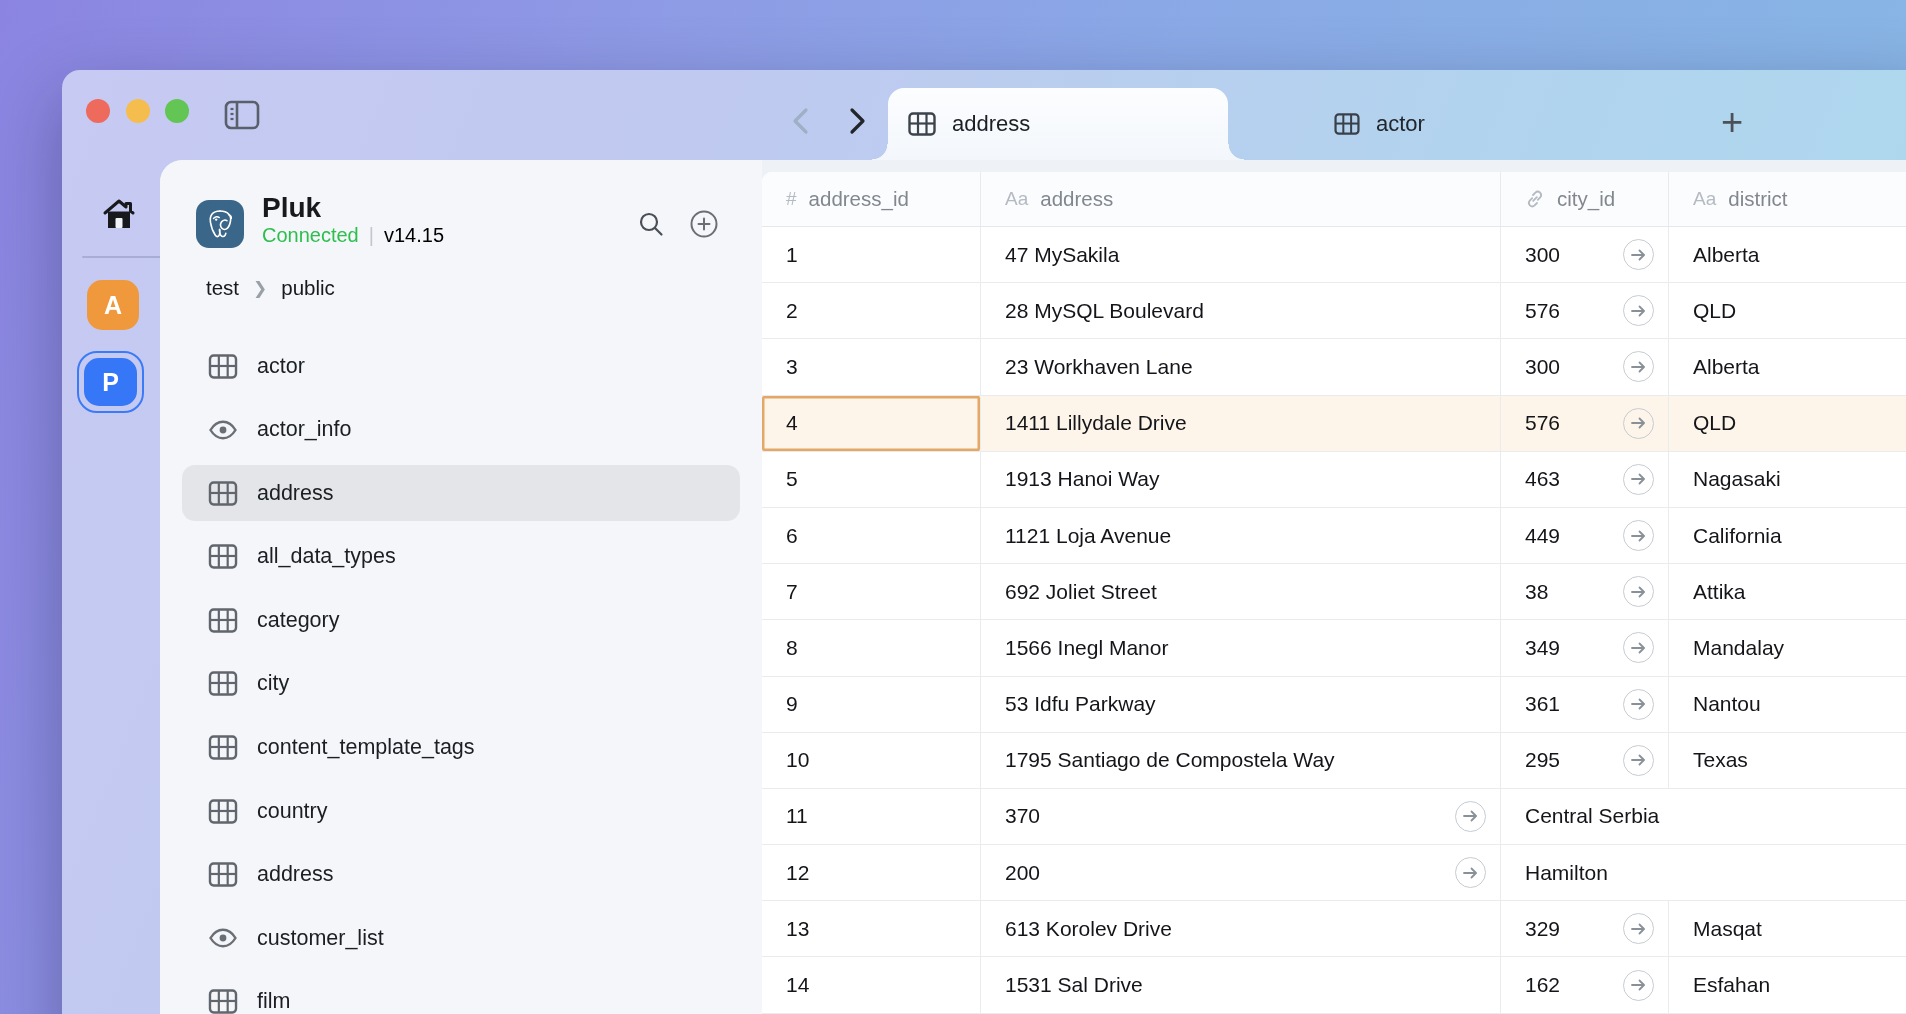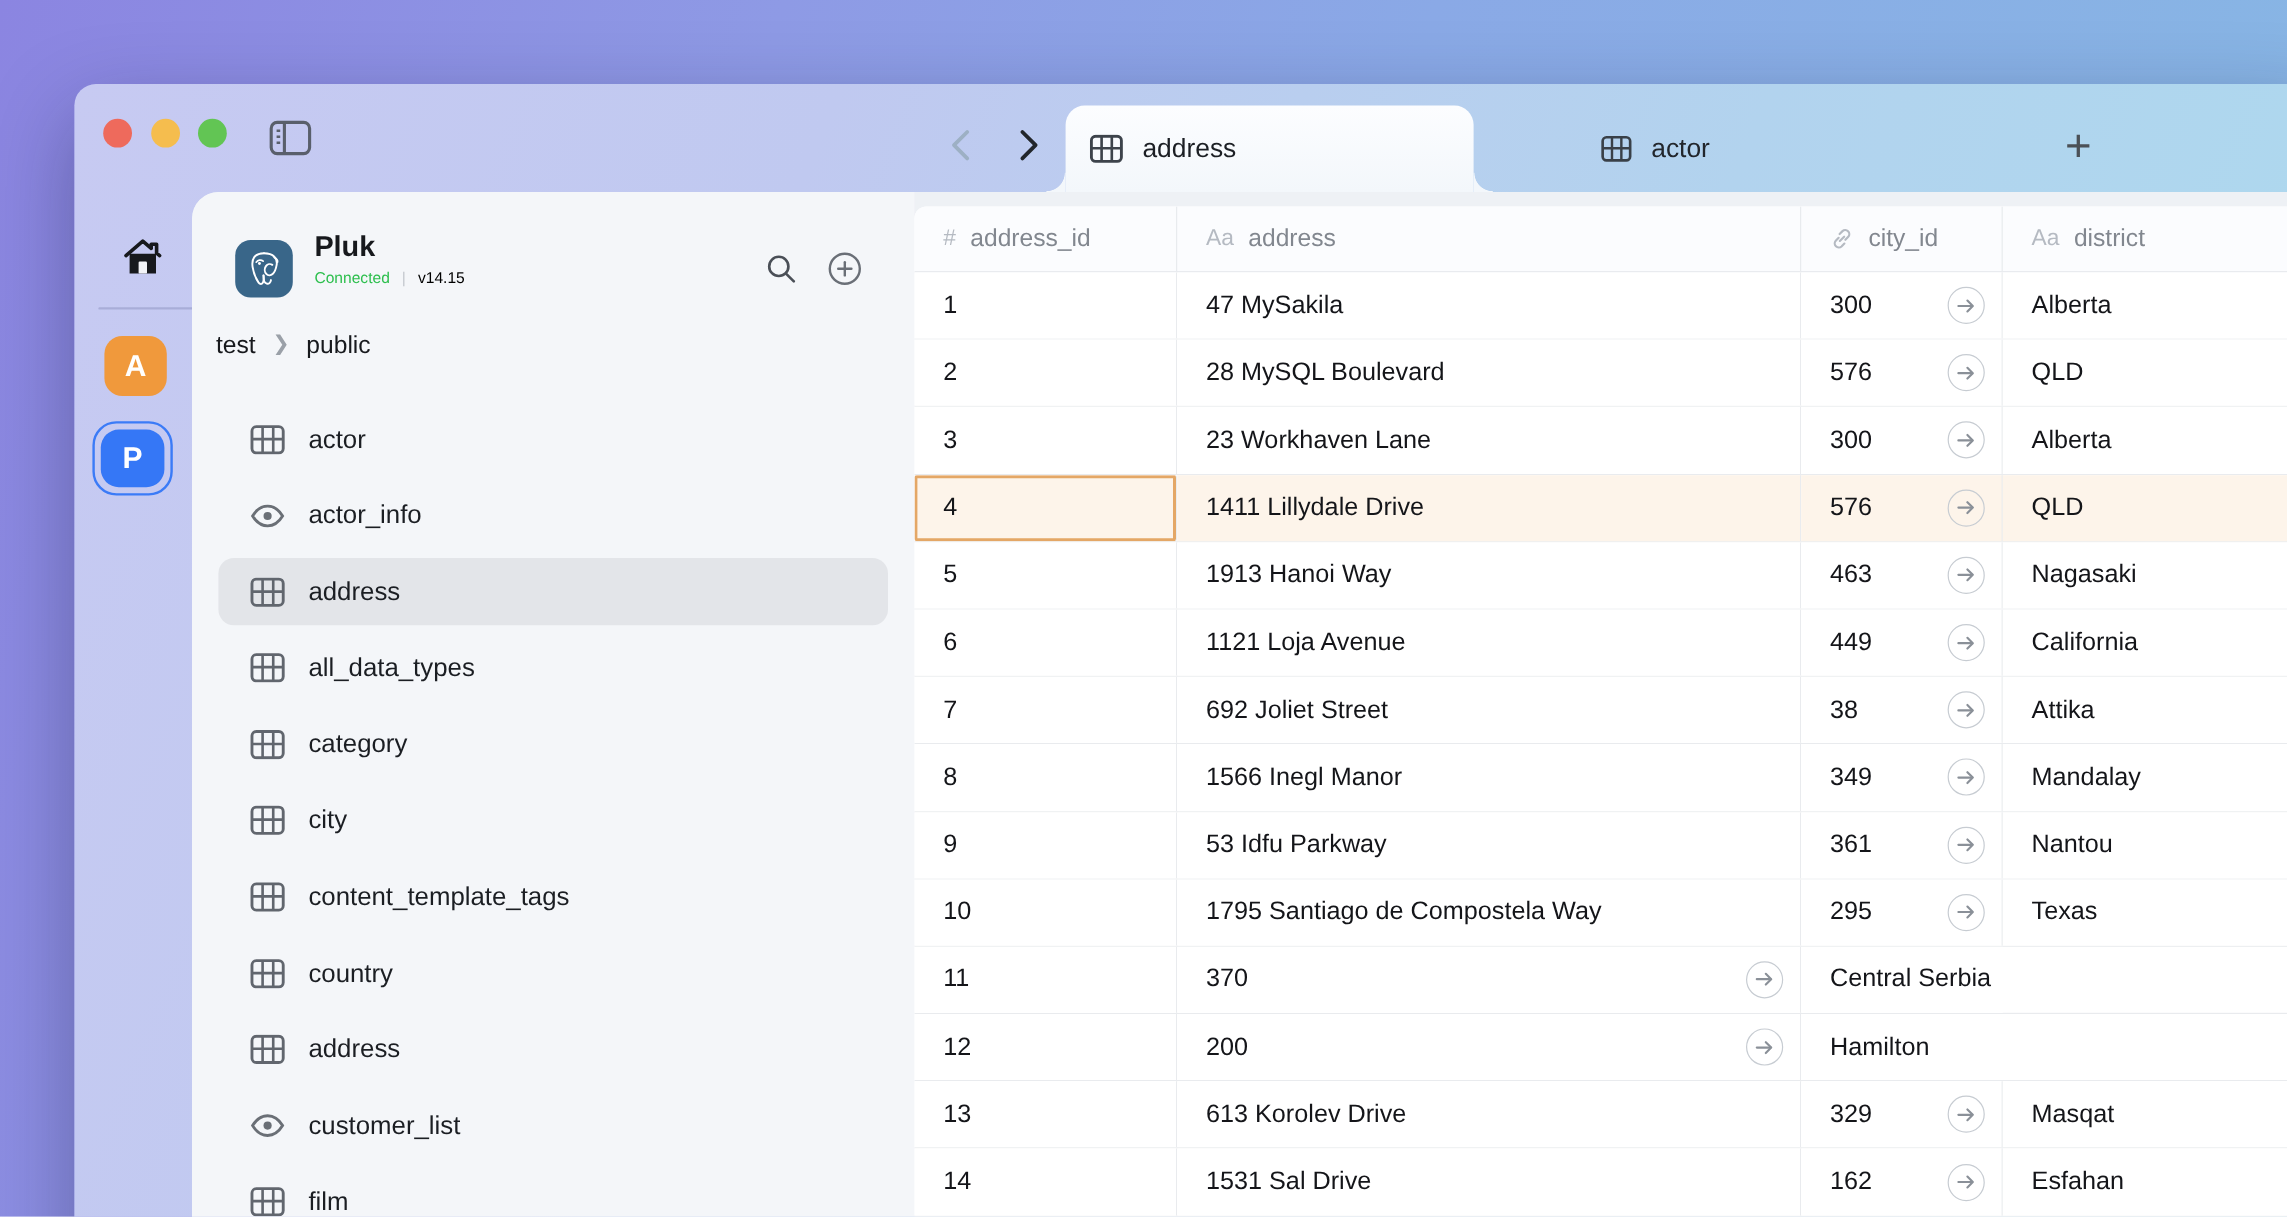--- a/index.html
+++ b/index.html
@@ -53,31 +53,31 @@
 
   
   .sheet { position:absolute; left:98px; top:90px; width:1782px; height:910px;
     background:#eef1f5; border-top-left-radius:22px; overflow:hidden; }
 
   .sidebar { position:absolute; left:0; top:0; width:602px; height:100%;
     background:#f4f6f9; border-top-left-radius:22px; }
 
   .conn-logo { position:absolute; left:36px; top:40px; width:48px; height:48px; border-radius:13px; background:#396689;
     display:flex; align-items:center; justify-content:center; }
-  .conn-name { position:absolute; left:102px; top:32px; font-size:24px; font-weight:600; color:#17191d; }
-  .conn-status { position:absolute; left:102px; top:64px; font-size:13px; display:flex; gap:10px; align-items:center; }
+  .conn-name { position:absolute; left:102px; top:32px; font-size:28px; font-weight:600; color:#17191d; }
+  .conn-status { position:absolute; left:102px; top:64px; font-size:20px; display:flex; gap:10px; align-items:center; }
   .conn-status .ok { color:#2dbf4e; font-weight:500; }
   .conn-status .sep { color:#c3c7cd; }
   .conn-status .ver { color:#000000; }
 
   .icon-btn { position:absolute; top:48px; width:32px; height:32px; display:flex; align-items:center; justify-content:center; cursor:pointer; }
   .search-btn { left:475px; }
   .plus-btn { left:528px; }
 
-  .crumbs { position:absolute; left:20px; top:116px; display:flex; gap:14px; font-size:20.5px; color:#17191d; }
+  .crumbs { position:absolute; left:46px; top:116px; display:flex; align-items:center; gap:14px; font-size:20.5px; color:#17191d; }
   .crumbs .chev { color:#9aa0a8; font-size:17px; margin-top:1px; }
 
   .side-list { position:absolute; left:22px; top:178px; width:558px; display:flex; flex-direction:column; gap:7.6px; }
   .side-item { height:56px; border-radius:13px; display:flex; align-items:center; padding-left:26px; gap:19px; cursor:pointer; }
   .side-item.selected { background:#e3e5e9; }
   .side-item .lbl { font-size:21.5px; color:#1b1e23; }
   .side-item svg { flex:0 0 auto; }
 
   
   .table-card { position:absolute; left:602px; top:12px; right:0; bottom:0;

